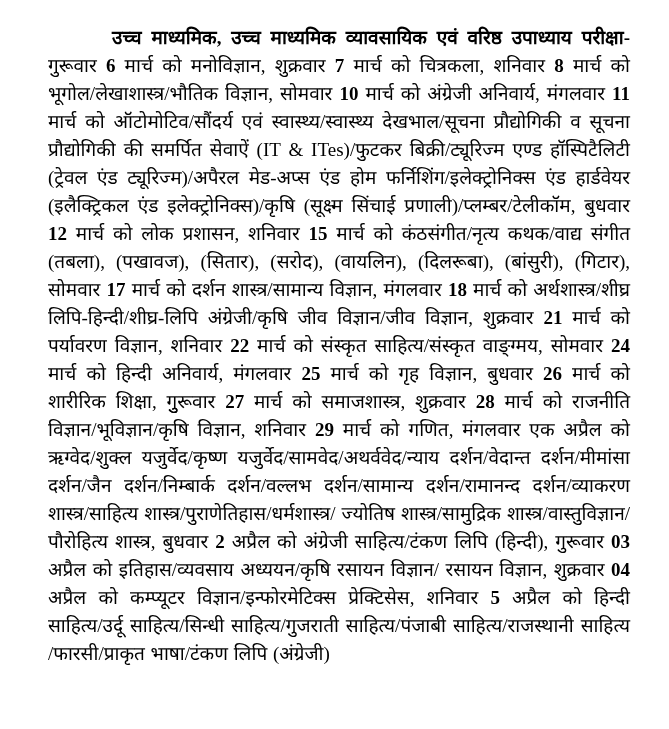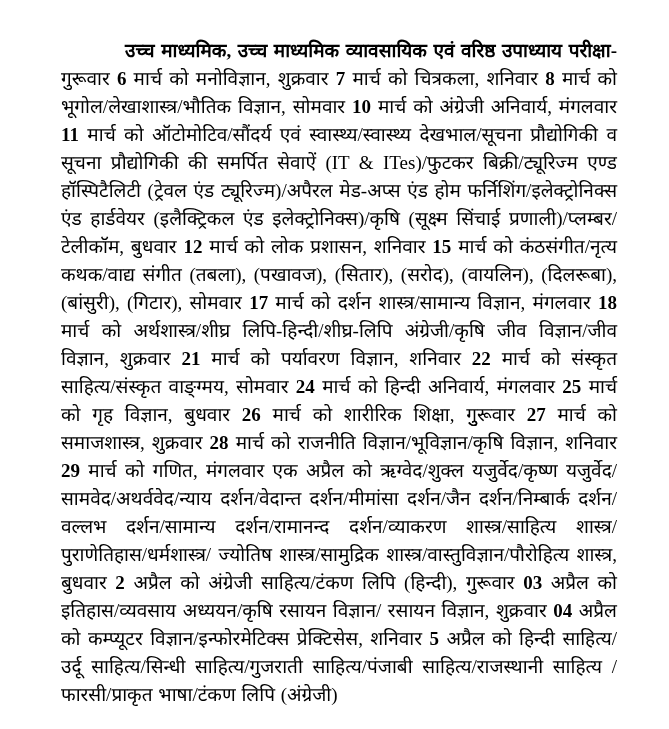--- a/index.html
+++ b/index.html
@@ -13,21 +13,21 @@
     overflow: hidden;
   }
   .page {
     box-sizing: border-box;
     width: 669px;
     height: 729px;
     padding: 24px 39px 0 48px;
     background: #ffffff;
   }
   .doc-paragraph {
-    margin: 13px;
+    margin: 0;
     font-family: "Liberation Serif", "DejaVu Serif", serif;
     font-size: 19px;
     line-height: 28px;
     color: #000000;
     text-align: justify;
     text-indent: 64px;
     word-spacing: 1px;
   }
   .doc-paragraph b,
   .doc-paragraph .num {

